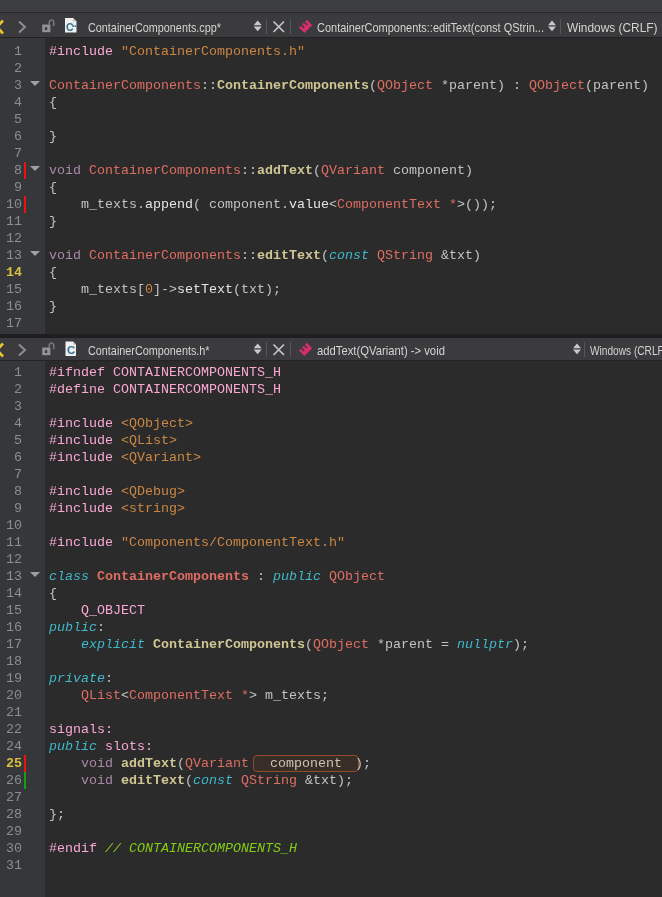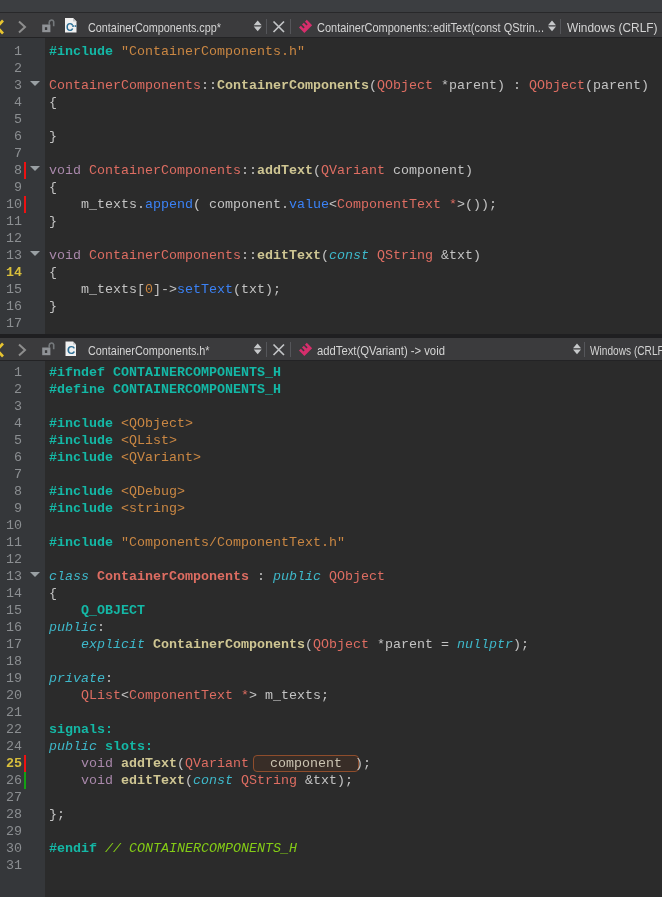--- a/index.html
+++ b/index.html
@@ -10,25 +10,25 @@
   .editor { position:absolute; left:0; width:662px; background:#2b2b2b; overflow:hidden; }
   .gutter { position:absolute; left:0; top:0; width:45px; height:100%; background:#35373a; }
   .code { position:absolute; left:0; top:0; width:662px; font-family:"Liberation Mono", monospace; font-size:13.333px; line-height:17px; }
   .ln { position:relative; height:17px; white-space:pre; color:#c3c3c3; padding-left:49px; }
   .num { position:absolute; left:0; top:0; width:22px; text-align:right; color:#8b8e91; }
   .num.cur { color:#d9bf3c; font-weight:bold; }
   .mark { position:absolute; left:24px; top:0; width:2px; height:17px; }
   .mark.red { background:#ee1111; }
   .mark.green { background:#13a113; }
   .fold { position:absolute; left:29.5px; top:4.5px; width:0; height:0; border-left:5px solid transparent; border-right:5px solid transparent; border-top:5.5px solid #9aa0a4; }
-  .pp { color:#14b8a6;font-weight:bold; }
+  .pp { color:#f9a8d4; }
   .kw { color:#3eb8ca; font-style:italic;font-family:Liberation Mono, monospace; }
   .ty { color:#de6d62; }
   .tyb { color:#de6d62; font-weight:bold; }
-  .fn { color:#3b82f6; }
+  .fn { color:#e5e5e5; }
   .fnb { color:#cfc693; font-weight:bold; }
   .vd { color:#a988ab; }
   .st { color:#ca8743; }
   .cm { color:#84cc16; font-style:italic; }
   .occ { color:#cbc4b2; border:1px solid #8f4d2c; border-radius:4px; background:#382d27; padding:0 16px; margin:0 -4px; }
   .sep { position:absolute; top:4px; width:1px; height:15px; background:#55565a; }
   svg { position:absolute; }
 </style>
 </head>
 <body>

